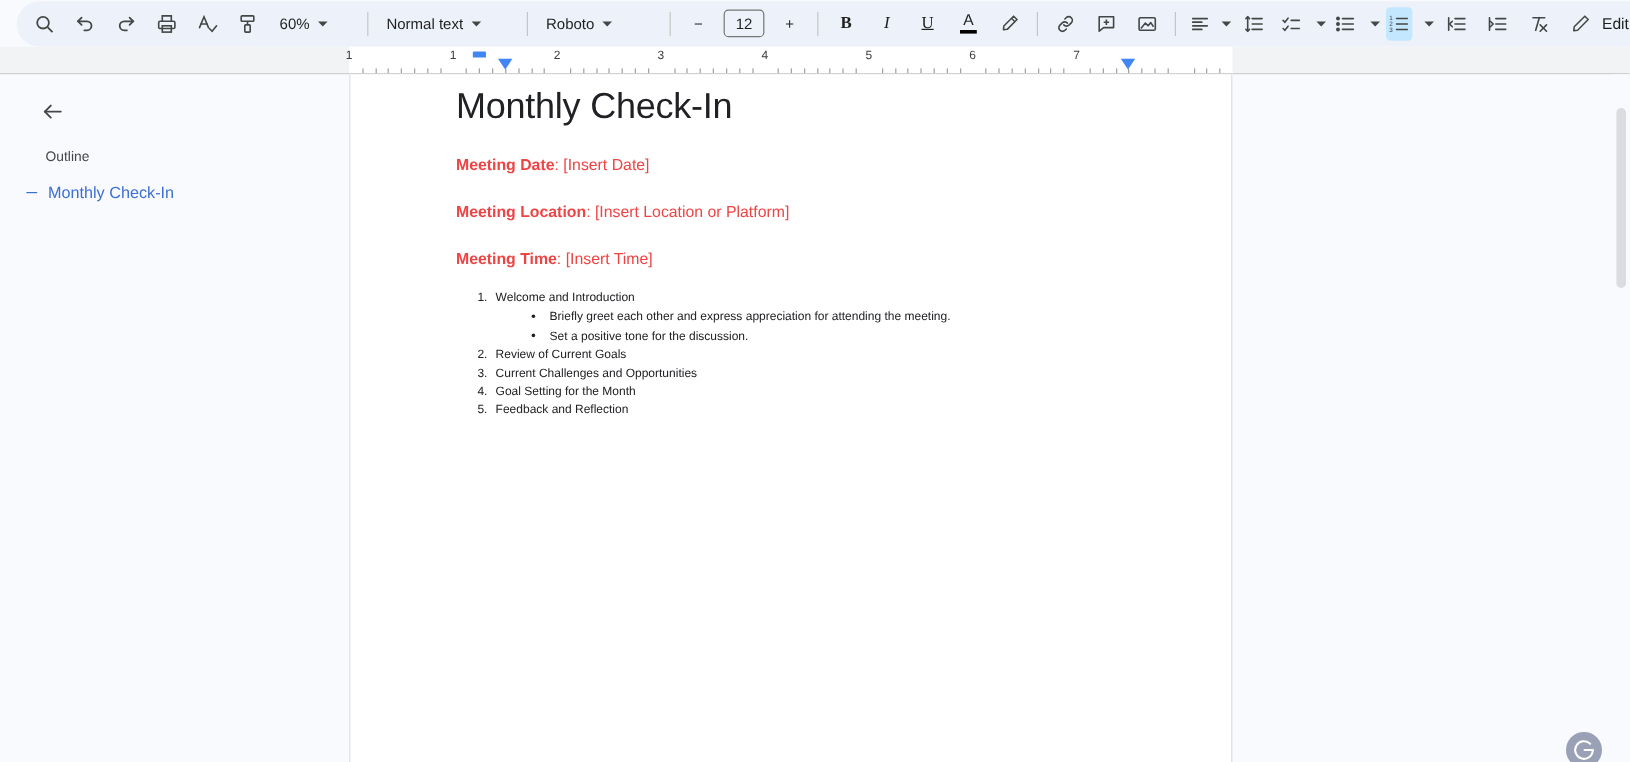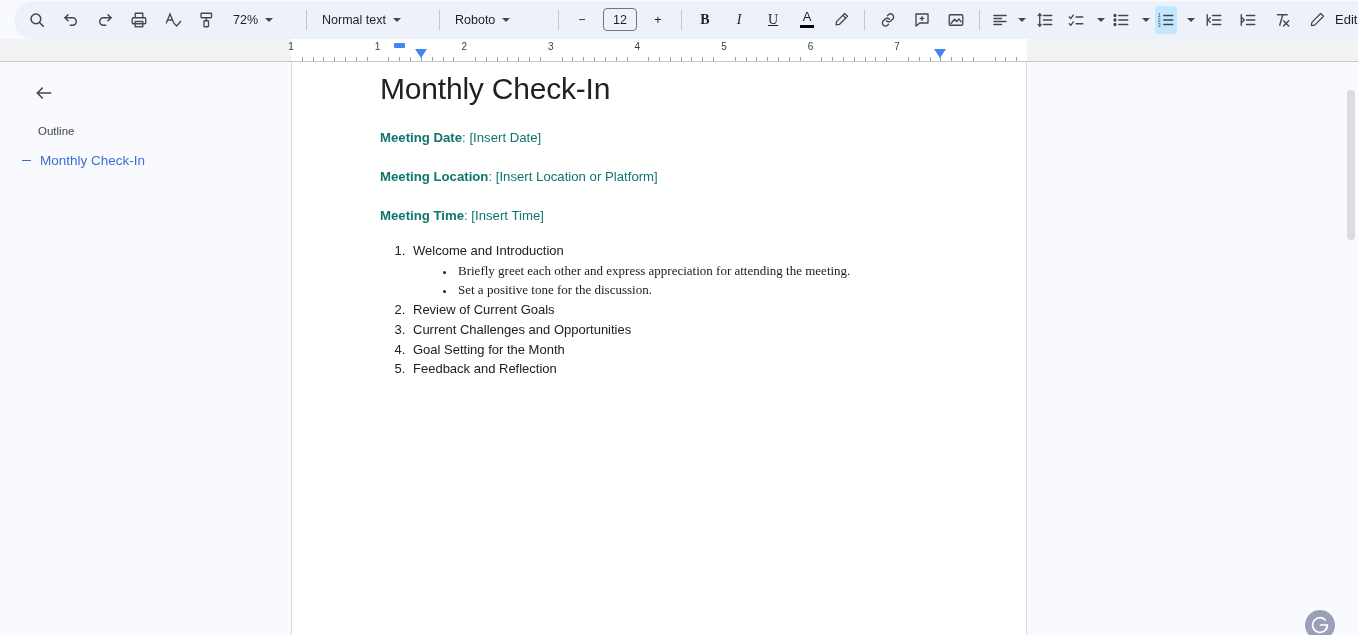--- a/index.html
+++ b/index.html
@@ -182,41 +182,40 @@
     color: #202124;
     margin: 0;
     padding-top: 8px;
     line-height: 1.25;
     letter-spacing: -0.2px;
   }
   .meta-line {
     font-size: 13.2px;
     line-height: 1.45;
     margin-top: 20px;
-    color: #0f766e;
+    color: #ef4444;
   }
   .meta-line .lbl { font-weight: bold; }
   #agenda-line { margin-top: 22px; }
 
   ol.agenda {
     margin: 16px 0 0 0;
     padding-left: 29px;
-    font-size: 13px;
+    font-size: 10px;
     line-height: 1.52;
   }
   ol.agenda > li {
     margin-bottom: 0;
     padding-left: 4px;
   }
   ol.agenda > li > .li-text { display: inline; }
   ul.sub {
     list-style: disc;
     margin: 0 0 0 0;
     padding-left: 43px;
-    font-family: Liberation Serif, serif;
   }
   ul.sub > li { padding-left: 2px; }
   ul.sub > li::marker { font-size: 11px; }
 
   
   #scrollbar {
     position: absolute; top: 62px; right: 0;
     width: 14px; height: 573px;
     background: #f8fafd;
   }
@@ -276,21 +275,21 @@
     </div>
     <div class="tb-btn">
       <svg width="18" height="18" viewBox="0 0 24 24" fill="none" stroke="currentColor" stroke-width="1.8">
           <rect x="4" y="3" width="14" height="6" rx="1"></rect>
           <path d="M11 9v4"></path>
           <rect x="8" y="13" width="6" height="8" rx="1"></rect>
         </svg>
     </div>
 
     <div class="tb-combo" id="zoom-combo">
-      <span class="tb-text">72%</span>
+      <span class="tb-text">60%</span>
       <span class="caret"></span>
     </div>
 
     <div class="tb-sep"></div>
 
     <div class="tb-combo" id="style-combo">
       <span class="tb-text">Normal text</span>
       <span class="caret"></span>
     </div>
 

